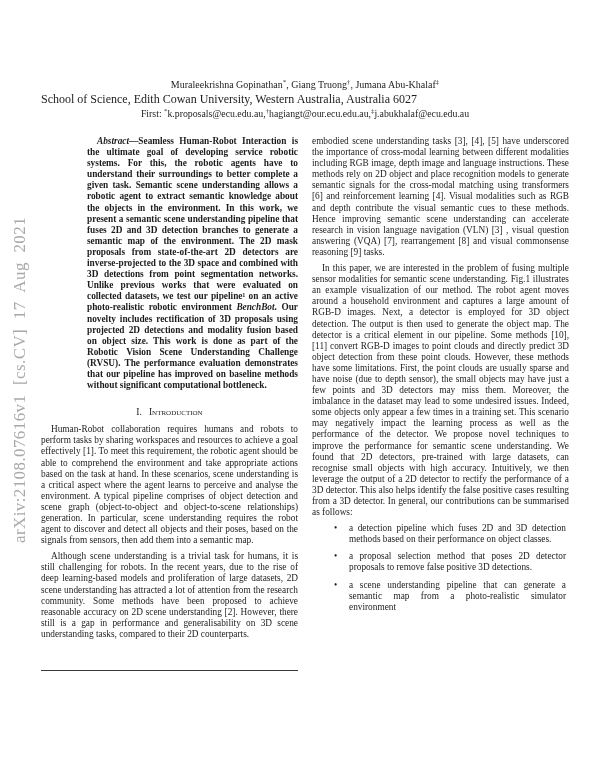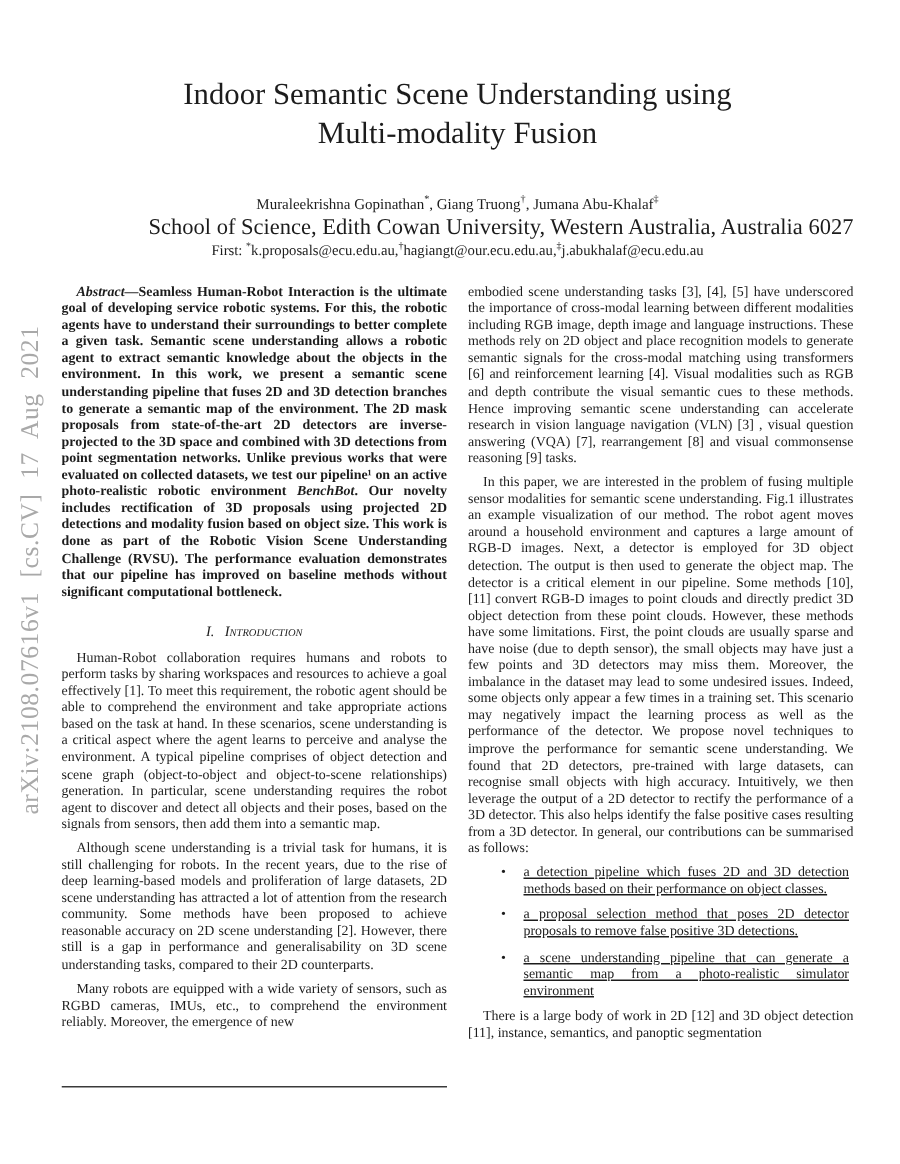--- a/index.html
+++ b/index.html
@@ -11,89 +11,83 @@
   }
   .watermark {
     position:absolute; left:20px; top:380px;
     transform:translate(-50%,-50%) rotate(-90deg);
     white-space:nowrap; color:#a9a9a9;
     font-size:17px; letter-spacing:0.4px; word-spacing:5px;
   }
   .content { position:absolute; left:41px; top:50px; width:528px; }
   .title { text-align:center; font-size:20.5px; line-height:26px; font-weight:400; }
   .authors { text-align:center; font-size:10px; margin-top:29px; }
-  .affil   { text-align:right; font-size:15px; margin-top:2px; }
+  .affil   { text-align:left; font-size:12px; margin-top:2px; }
   .email   { text-align:center; font-size:9.8px; margin-top:1px; }
   sup { font-size:68%; vertical-align:super; line-height:0; }
   .columns { display:flex; gap:14px; margin-top:17px; height:538px; }
   .col { width:257px; font-size:9.3px; line-height:11.1px; text-align:justify; overflow:hidden; }
   .col-left { display:flex; flex-direction:column; }
   p { margin:0 0 5px 0; text-indent:10px; }
   p.noindent { text-indent:0; }
-  .abstract { font-weight:bold; }
+  .abstract { font-weight:bold;margin-left:46px; }
   .abstract .lead { font-style:italic; }
   .bb-italic { font-style:italic; }
   .keywords { font-weight:bold; font-style:italic; margin-top:7px; }
-  .sec-head { text-align:center; text-indent:0; font-size:9.6px; margin:10px 0 7px 0;font-style:italic; }
+  .sec-head { text-align:center; text-indent:0; font-size:9.6px; margin:10px 0 7px 0; }
   .sec-head .num { margin-right:7px; }
   .sc { font-variant:small-caps; }
-  ul.bullets { list-style:none; margin:3px 0 5px 0; padding:0;text-decoration:underline; }
+  ul.bullets { list-style:none; margin:3px 0 5px 0; padding:0; }
   ul.bullets li { position:relative; padding-left:37px; padding-right:3px; margin-bottom:6px; }
   ul.bullets li::before { content:"\2022"; position:absolute; left:22px; top:0; }
   .footnote {
     margin-top:auto; font-size:8px; line-height:9.6px; text-align:left;
     border-top:0.8px solid #3a3a3a; padding-top:3px; width:100%;
   }
 </style>
 </head>
 <body>
 
 <div class="page">
 
   <div class="watermark">arXiv:2108.07616v1 [cs.CV] 17 Aug 2021</div>
 
   <div class="content">
 
-    <div class="title">
-      <div>Indoor Semantic Scene Understanding using</div>
-      <div>Multi-modality Fusion</div>
-    </div>
 
     <div class="authors"><span>Muraleekrishna Gopinathan</span><sup>*</sup><span>, </span><span>Giang Truong</span><sup>†</sup><span>, </span><span>Jumana Abu-Khalaf</span><sup>‡</sup></div>
 
     <div class="affil">School of Science, Edith Cowan University, Western Australia, Australia 6027</div>
 
     <div class="email"><span>First: </span><sup>*</sup><span>k.proposals@ecu.edu.au,</span><sup>†</sup><span>hagiangt@our.ecu.edu.au,</span><sup>‡</sup><span>j.abukhalaf@ecu.edu.au</span></div>
 
     <div class="columns">
 
       <div class="col col-left">
         <p class="abstract"><span class="lead">Abstract</span><span>—</span><span>Seamless Human-Robot Interaction is the ultimate goal of developing service robotic systems. For this, the robotic agents have to understand their surroundings to better complete a given task. Semantic scene understanding allows a robotic agent to extract semantic knowledge about the objects in the environment. In this work, we present a semantic scene understanding pipeline that fuses 2D and 3D detection branches to generate a semantic map of the environment. The 2D mask proposals from state-of-the-art 2D detectors are inverse-projected to the 3D space and combined with 3D detections from point segmentation networks. Unlike previous works that were evaluated on collected datasets, we test our pipeline¹ on an active photo-realistic robotic environment </span><span class="bb-italic">BenchBot</span><span>. Our novelty includes rectification of 3D proposals using projected 2D detections and modality fusion based on object size. This work is done as part of the Robotic Vision Scene Understanding Challenge (RVSU). The performance evaluation demonstrates that our pipeline has improved on baseline methods without significant computational bottleneck.</span></p>
 
 
         <div class="sec-head">
           <span class="num">I.</span><span class="sc">Introduction</span>
         </div>
 
         <p>Human-Robot collaboration requires humans and robots to perform tasks by sharing workspaces and resources to achieve a goal effectively [1]. To meet this requirement, the robotic agent should be able to comprehend the environment and take appropriate actions based on the task at hand. In these scenarios, scene understanding is a critical aspect where the agent learns to perceive and analyse the environment. A typical pipeline comprises of object detection and scene graph (object-to-object and object-to-scene relationships) generation. In particular, scene understanding requires the robot agent to discover and detect all objects and their poses, based on the signals from sensors, then add them into a semantic map.</p>
         <p>Although scene understanding is a trivial task for humans, it is still challenging for robots. In the recent years, due to the rise of deep learning-based models and proliferation of large datasets, 2D scene understanding has attracted a lot of attention from the research community. Some methods have been proposed to achieve reasonable accuracy on 2D scene understanding [2]. However, there still is a gap in performance and generalisability on 3D scene understanding tasks, compared to their 2D counterparts.</p>
-        <p>Many robots are equipped with a wide variety of sensors, such as RGBD cameras, IMUs, etc., to comprehend the environment reliably. Moreover, the emergence of new</p>
 
         <div class="footnote"></div>
       </div>
 
       <div class="col col-right">
         <p class="noindent">embodied scene understanding tasks [3], [4], [5] have underscored the importance of cross-modal learning between different modalities including RGB image, depth image and language instructions. These methods rely on 2D object and place recognition models to generate semantic signals for the cross-modal matching using transformers [6] and reinforcement learning [4]. Visual modalities such as RGB and depth contribute the visual semantic cues to these methods. Hence improving semantic scene understanding can accelerate research in vision language navigation (VLN) [3] , visual question answering (VQA) [7], rearrangement [8] and visual commonsense reasoning [9] tasks.</p>
         <p>In this paper, we are interested in the problem of fusing multiple sensor modalities for semantic scene understanding. Fig.1 illustrates an example visualization of our method. The robot agent moves around a household environment and captures a large amount of RGB-D images. Next, a detector is employed for 3D object detection. The output is then used to generate the object map. The detector is a critical element in our pipeline. Some methods [10], [11] convert RGB-D images to point clouds and directly predict 3D object detection from these point clouds. However, these methods have some limitations. First, the point clouds are usually sparse and have noise (due to depth sensor), the small objects may have just a few points and 3D detectors may miss them. Moreover, the imbalance in the dataset may lead to some undesired issues. Indeed, some objects only appear a few times in a training set. This scenario may negatively impact the learning process as well as the performance of the detector. We propose novel techniques to improve the performance for semantic scene understanding. We found that 2D detectors, pre-trained with large datasets, can recognise small objects with high accuracy. Intuitively, we then leverage the output of a 2D detector to rectify the performance of a 3D detector. This also helps identify the false positive cases resulting from a 3D detector. In general, our contributions can be summarised as follows:</p>
 
         <ul class="bullets">
           <li>a detection pipeline which fuses 2D and 3D detection methods based on their performance on object classes.</li>
           <li>a proposal selection method that poses 2D detector proposals to remove false positive 3D detections.</li>
           <li>a scene understanding pipeline that can generate a semantic map from a photo-realistic simulator environment</li>
         </ul>
 
 
-        <p class="noindent" style="text-indent:10px;">There is a large body of work in 2D [12] and 3D object detection [11], instance, semantics, and panoptic segmentation</p>
       </div>
 
     </div>
   </div>
 </div>
 
 </body></html>

